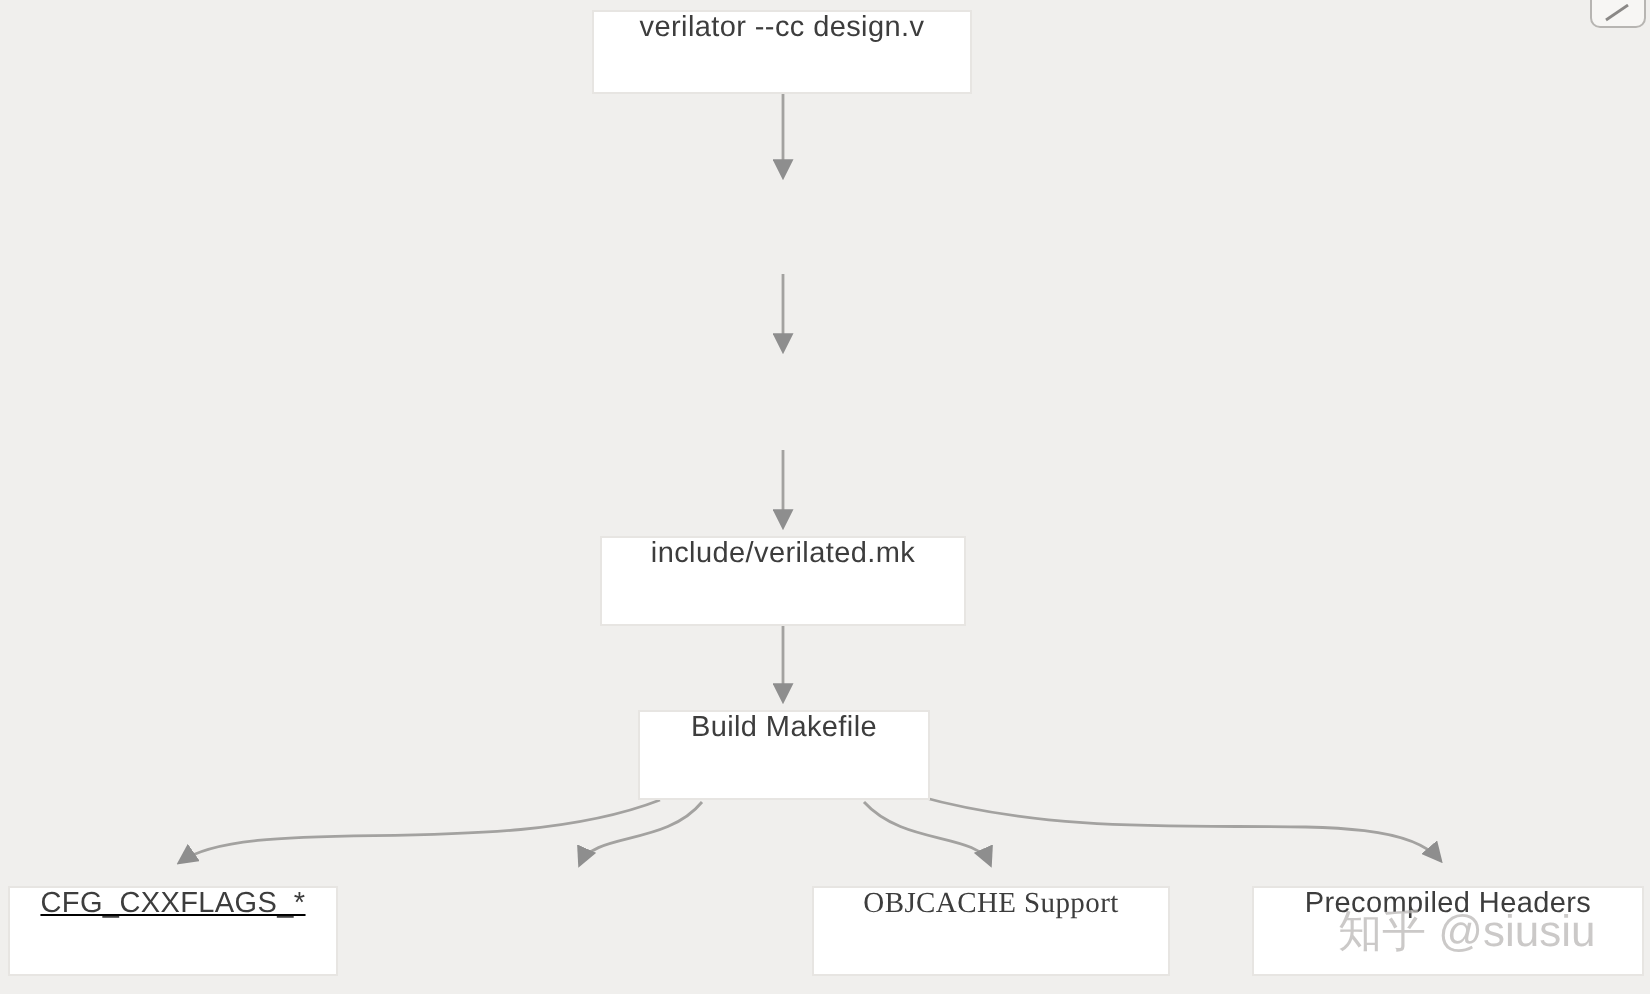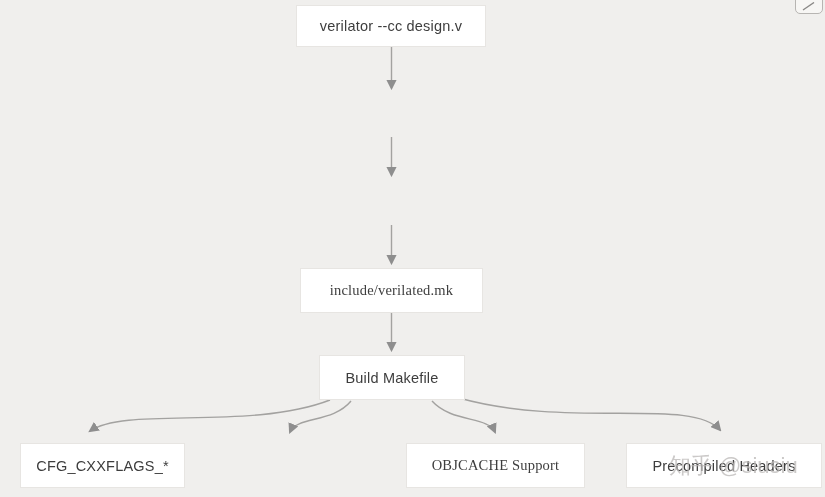--- a/index.html
+++ b/index.html
@@ -19,21 +19,21 @@
     left: 0;
     top: 0;
     z-index: 1;
   }
   .node {
     position: absolute;
     background: #ffffff;
     border: 1px solid #e7e5e2;
     box-sizing: border-box;
     display: flex;
-    align-items: center;
+    align-items: flex-start;
     justify-content: center;
     z-index: 2;
   }
   .node-label {
     font-size: 14.5px;
     color: #3d3d3d;
     letter-spacing: 0.2px;
     white-space: nowrap;
   }
   .watermark {
@@ -90,29 +90,29 @@
       <path d="M459,398 C570,429 692,397 720,430" marker-end="url(#arrow)"></path>
     </g>
   </svg>
 
   <div class="node" style="left:296px; top:5px; width:190px; height:42px;">
     <span class="node-label">verilator --cc design.v</span>
   </div>
 
 
 
-  <div class="node" style="left:300px; top:268px; width:183px; height:45px;font-family:Liberation Serif, serif;">
+  <div class="node" style="left:300px; top:268px; width:183px; height:45px;">
     <span class="node-label">include/verilated.mk</span>
   </div>
 
   <div class="node" style="left:319px; top:355px; width:146px; height:45px;">
     <span class="node-label">Build Makefile</span>
   </div>
 
-  <div class="node" style="left:20px; top:443px; width:165px; height:45px;">
+  <div class="node" style="left:4px; top:443px; width:165px; height:45px;text-decoration:underline;">
     <span class="node-label">CFG_CXXFLAGS_*</span>
   </div>
 
 
   <div class="node" style="left:406px; top:443px; width:179px; height:45px;font-family:Liberation Serif, serif;">
     <span class="node-label">OBJCACHE Support</span>
   </div>
 
   <div class="node" style="left:626px; top:443px; width:196px; height:45px;">
     <span class="node-label">Precompiled Headers</span>

